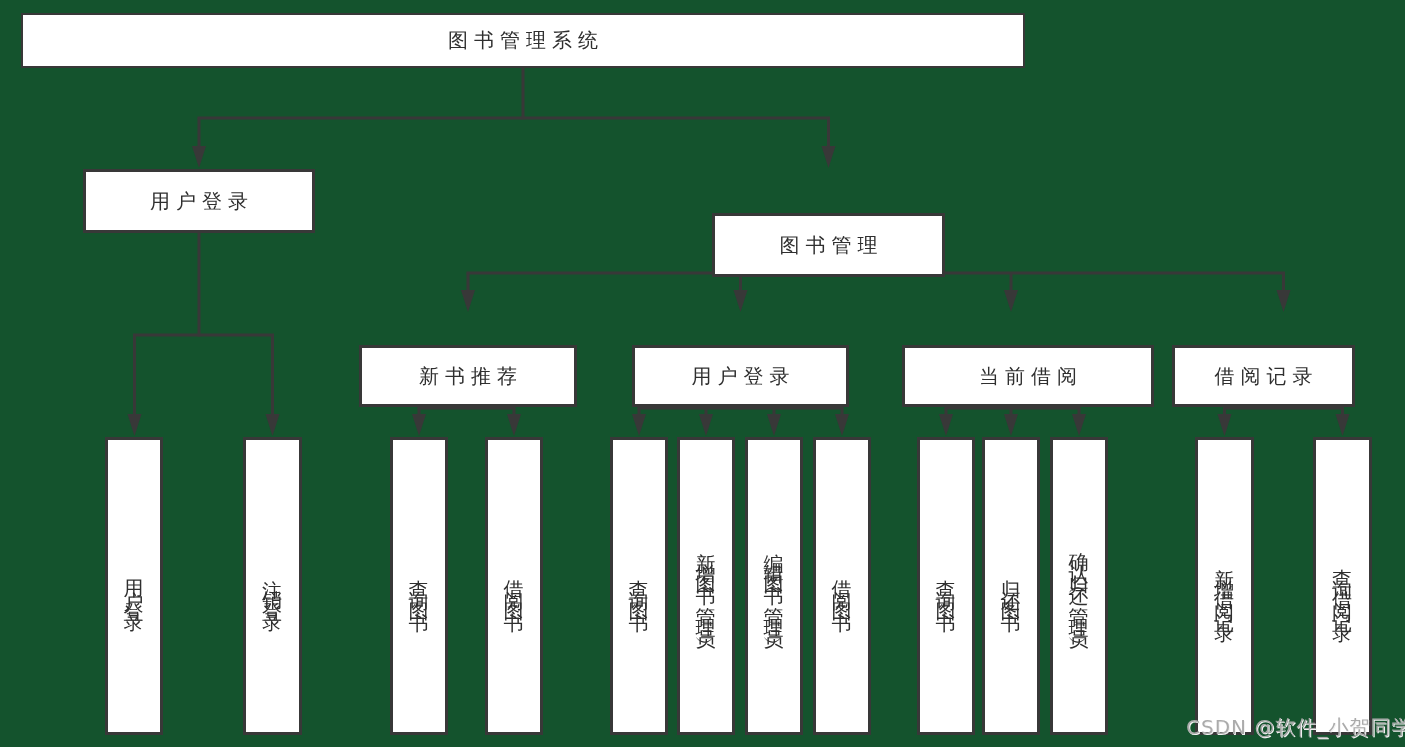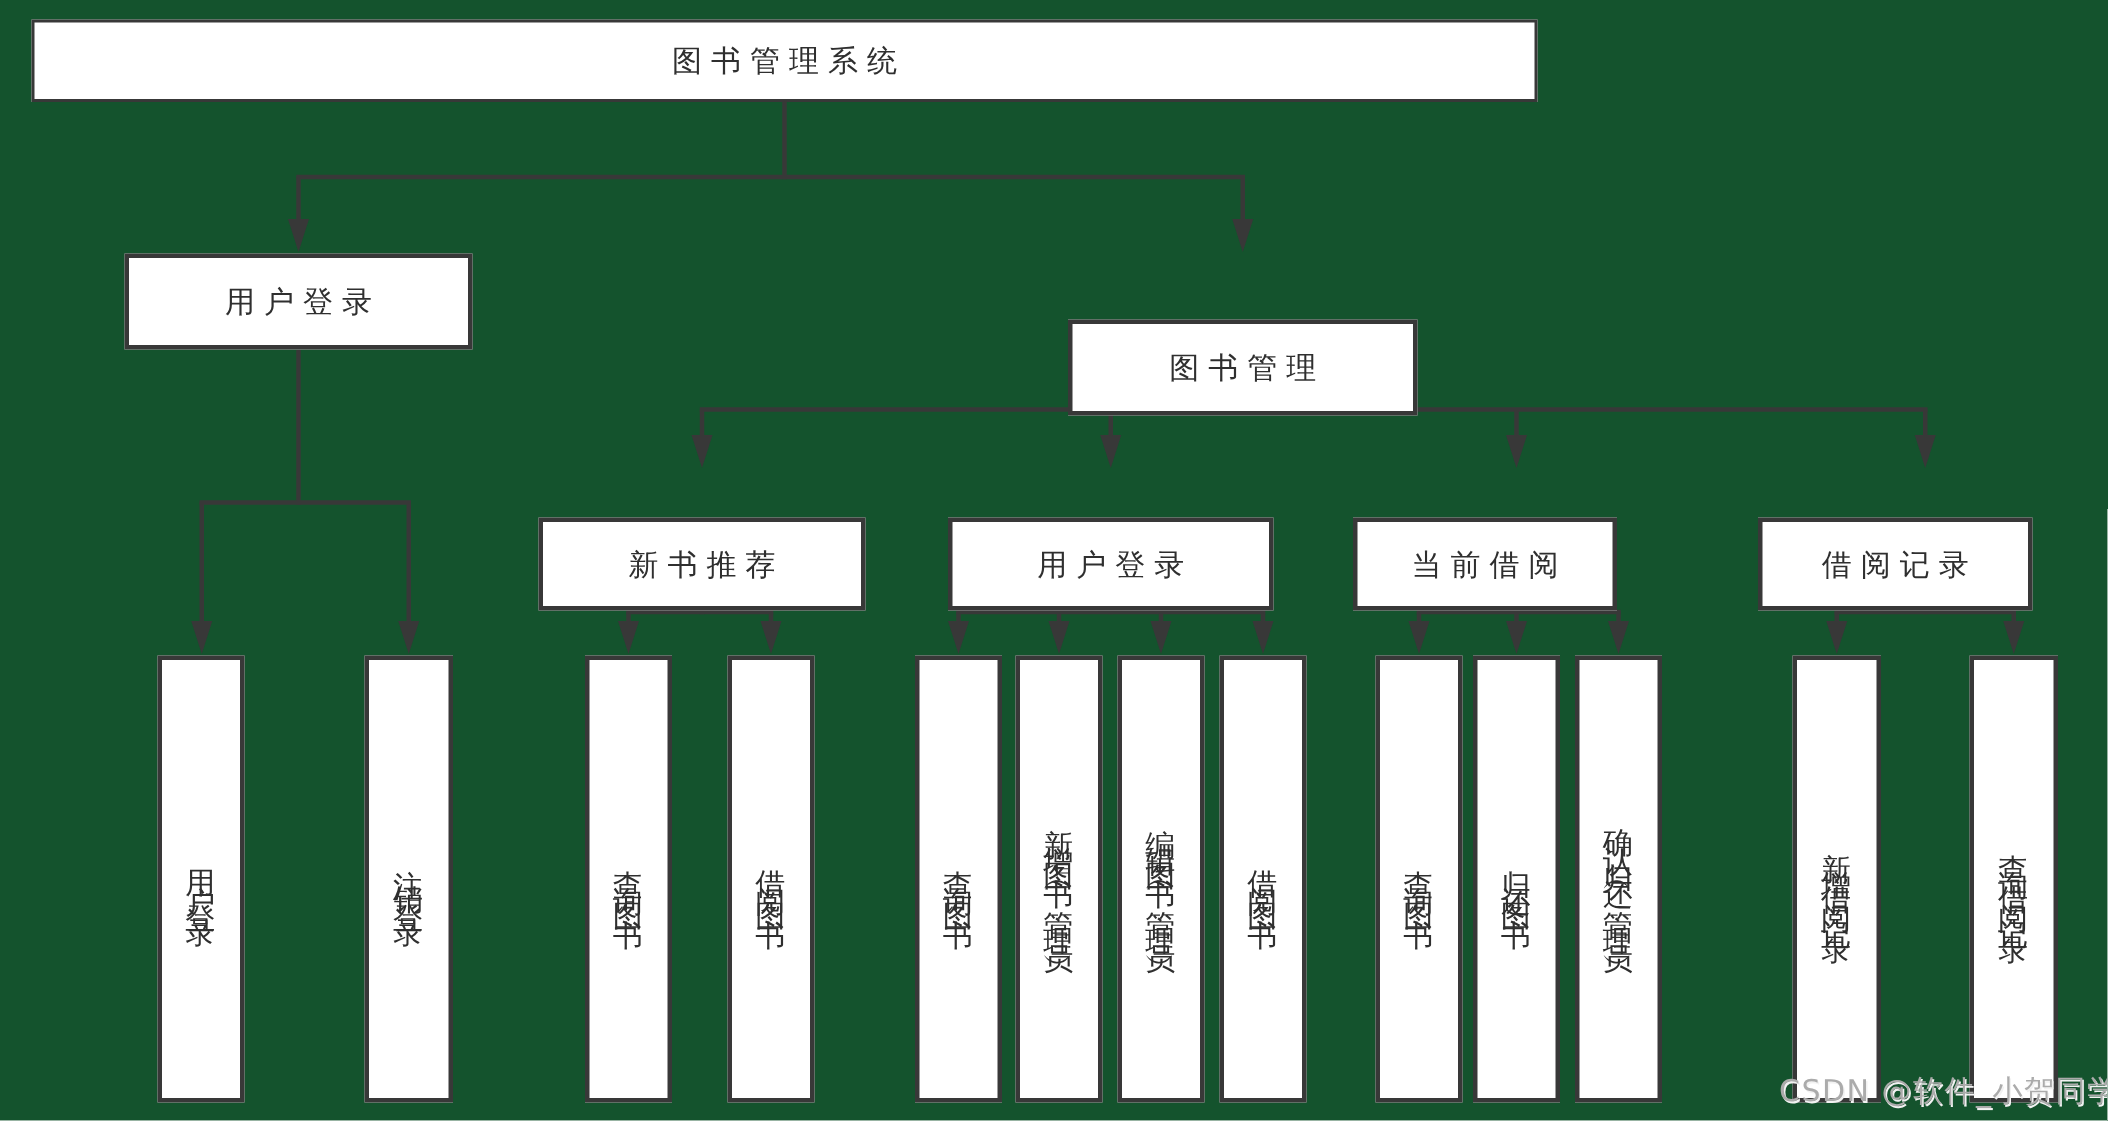--- a/index.html
+++ b/index.html
@@ -132,21 +132,21 @@
     </g>
   </svg>
 
   <div class="node root hbox">图书管理系统</div>
 
   <div class="node lvl2 hbox" style="left:83px; width:232px;">用户登录</div>
   <div class="node lvl2 hbox" style="left:712px; width:233px;margin-top:44px;">图书管理</div>
 
   <div class="node lvl3 hbox" style="left:359px; width:218px;">新书推荐</div>
   <div class="node lvl3 hbox" style="left:632px; width:217px;">用户登录</div>
-  <div class="node lvl3 hbox" style="left:902px; width:176px;">当前借阅</div>
+  <div class="node lvl3 hbox" style="left:902px; width:252px;">当前借阅</div>
   <div class="node lvl3 hbox" style="left:1172px; width:183px;">借阅记录</div>
 
   <div class="node vbox" style="left:105px; width:58px;">用户登录</div>
   <div class="node vbox" style="left:243px; width:59px;">注销登录</div>
 
   <div class="node vbox" style="left:390px; width:58px;">查询图书</div>
   <div class="node vbox" style="left:485px; width:58px;">借阅图书</div>
 
   <div class="node vbox" style="left:610px; width:58px;">查询图书</div>
   <div class="node vbox" style="left:677px; width:58px;">新增图书（管理员）</div>

